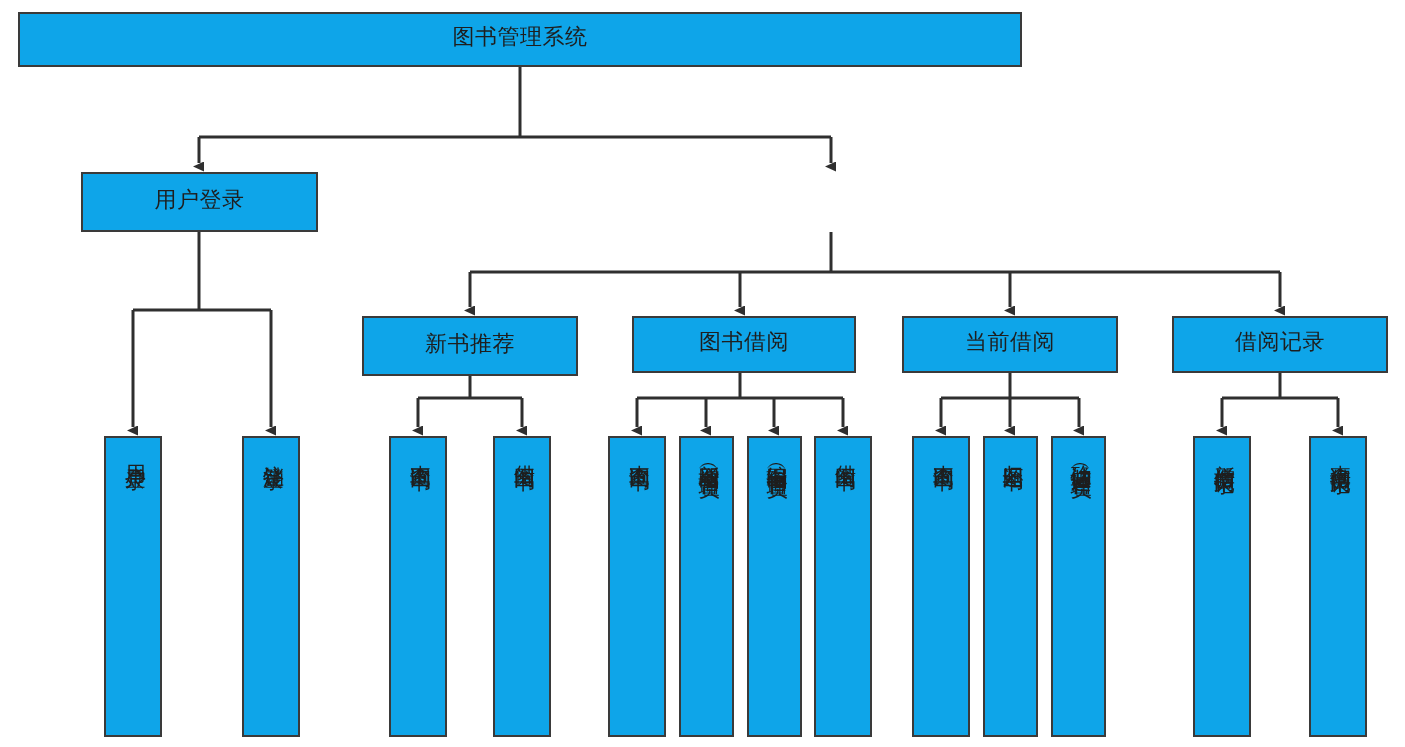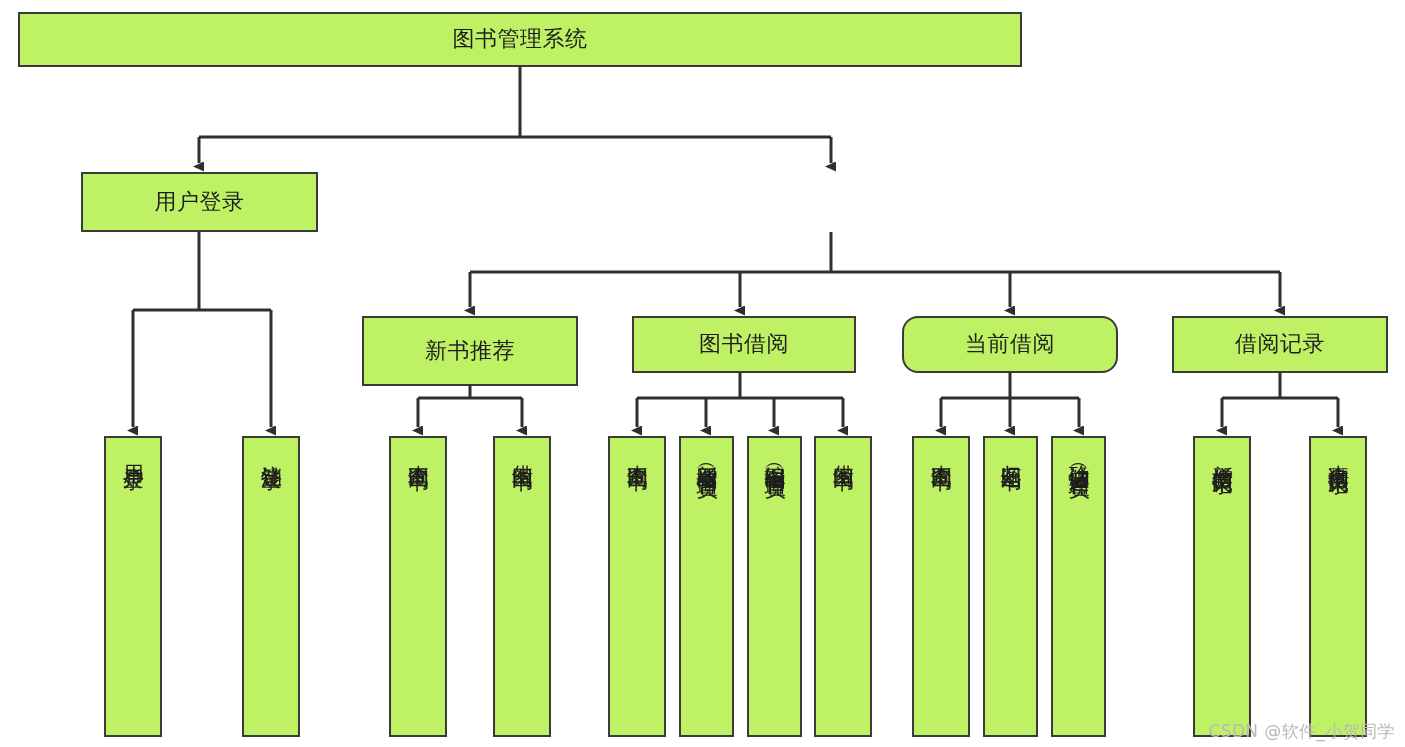--- a/index.html
+++ b/index.html
@@ -23,26 +23,27 @@
     position: absolute;
     left: 0;
     top: 0;
     width: 1405px;
     height: 747px;
     pointer-events: none;
   }
   .node {
     position: absolute;
     box-sizing: border-box;
-    background: #bef264;
+    background: #0ea5e9;
     border: 2px solid #3a3a3a;
     display: flex;
     align-items: center;
     justify-content: center;
     z-index: 2;
+    font-family: Liberation Mono, monospace;
   }
   .node .node-label {
     display: block;
     text-align: center;
     color: #1e1e1e;
     letter-spacing: 0.5px;
     white-space: nowrap;
   }
   .node-root .node-label,
   .node-h .node-label {
@@ -132,29 +133,29 @@
 
   <div class="node node-root" style="left:18px; top:12px; width:1004px; height:55px;">
     <span class="node-label">图书管理系统</span>
   </div>
 
   <div class="node node-h" style="left:81px; top:172px; width:237px; height:60px;">
     <span class="node-label">用户登录</span>
   </div>
 
 
-  <div class="node node-h" style="left:362px; top:316px; width:216px; height:70px;">
+  <div class="node node-h" style="left:362px; top:316px; width:216px; height:60px;">
     <span class="node-label">新书推荐</span>
   </div>
 
   <div class="node node-h" style="left:632px; top:316px; width:224px; height:57px;">
     <span class="node-label">图书借阅</span>
   </div>
 
-  <div class="node node-h" style="left:902px; top:316px; width:216px; height:57px;border-radius:16px;">
+  <div class="node node-h" style="left:902px; top:316px; width:216px; height:57px;">
     <span class="node-label">当前借阅</span>
   </div>
 
   <div class="node node-h" style="left:1172px; top:316px; width:216px; height:57px;">
     <span class="node-label">借阅记录</span>
   </div>
 
   <div class="node node-leaf" style="left:104px; top:436px; width:58px; height:301px;">
     <span class="node-label">用户登录</span>
   </div>
@@ -200,15 +201,14 @@
   </div>
 
   <div class="node node-leaf" style="left:1193px; top:436px; width:58px; height:301px;">
     <span class="node-label">新增借阅记录</span>
   </div>
 
   <div class="node node-leaf" style="left:1309px; top:436px; width:58px; height:301px;">
     <span class="node-label">查询借阅记录</span>
   </div>
 
-  <div id="watermark">CSDN @软件_小贺同学</div>
 
 </div>
 
 </body></html>

